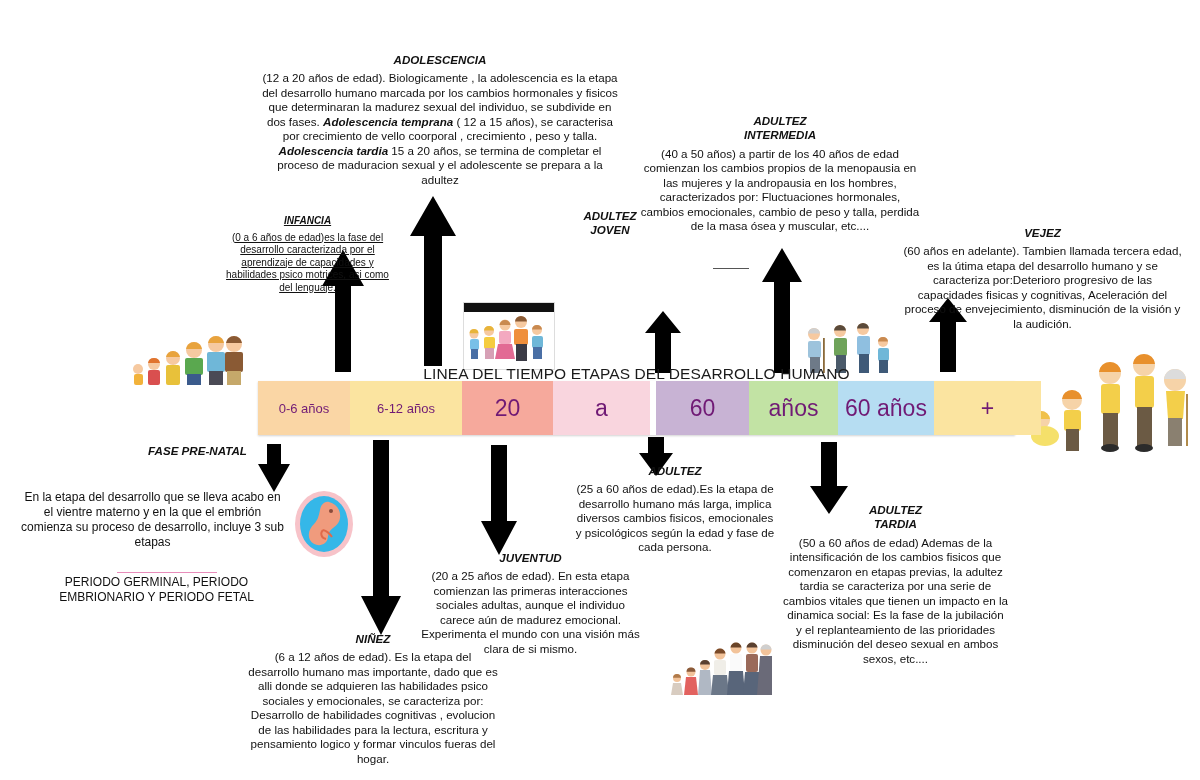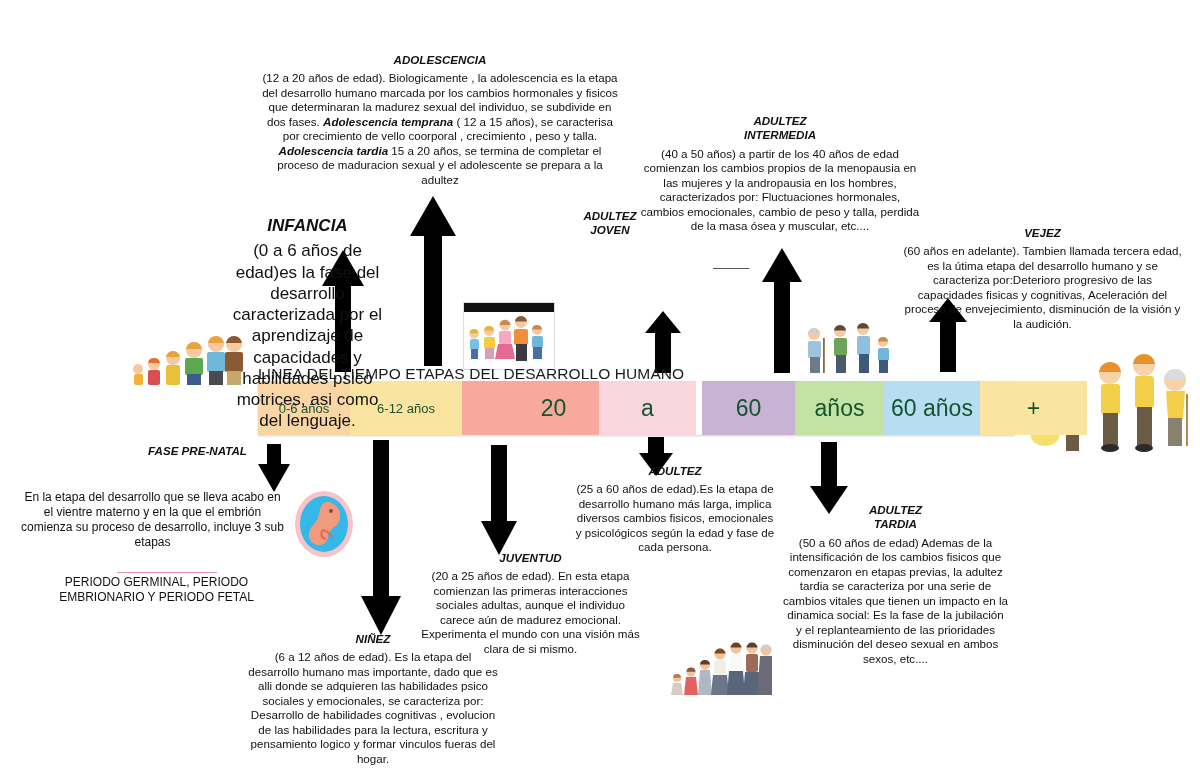--- a/index.html
+++ b/index.html
@@ -13,28 +13,28 @@
   .tbox .body{display:block;}
   .tbox .body b{font-weight:bold;font-style:italic;}
 
   
   #timeline-bar{
     position:absolute;left:258px;top:381px;width:757px;height:54px;
     display:flex;box-shadow:0 1px 2px rgba(0,0,0,.18);
   }
   .tl-cell{
     flex:0 0 auto;display:flex;align-items:center;justify-content:center;
-    height:100%;color:#14532d;
+    height:100%;color:#701a75;
   }
   .tl-cell.small{font-size:13px;}
   .tl-cell.big{font-size:23px;}
 
   #timeline-title{
     position:absolute;left:258px;top:365px;width:757px;
-    font-size:15.5px;color:#1b1b1b;letter-spacing:.1px;
+    text-align:center;font-size:15.5px;color:#1b1b1b;letter-spacing:.1px;
   }
 
   
   .arrow{position:absolute;}
   .arrow svg{display:block;}
 
   
   .hline{position:absolute;height:1px;background:#555;}
 
   
@@ -252,21 +252,21 @@
 </div>
 
 <div id="timeline-title">LINEA DEL TIEMPO ETAPAS DEL DESARROLLO HUMANO</div>
 <div id="timeline-bar">
     <div class="tl-cell small" style="background: rgb(250, 214, 165); width: 92px;">
       <span>0-6 años</span>
     </div>
     <div class="tl-cell small" style="background: rgb(251, 228, 160); width: 112px;">
       <span>6-12 años</span>
     </div>
-    <div class="tl-cell big" style="background: rgb(246, 169, 156); width: 91px; padding-left: 46px;">
+    <div class="tl-cell big" style="background: rgb(246, 169, 156); width: 91px;">
       <span>20</span>
     </div>
     <div class="tl-cell big" style="background: rgb(249, 213, 222); width: 97px;">
       <span>a</span>
     </div>
     <div class="tl-cell big" style="background: rgb(200, 179, 212); width: 93px; margin-left: 6px;">
       <span>60</span>
     </div>
     <div class="tl-cell big" style="background: rgb(194, 227, 164); width: 89px;">
       <span>años</span>
@@ -277,21 +277,21 @@
     <div class="tl-cell big" style="background: rgb(251, 228, 160); width: 107px;">
       <span>+</span>
     </div>
   </div>
 
 <div class="tbox" style="left:258px;top:53px;width:364px;font-size:11.6px;">
   <span class="ttl">ADOLESCENCIA</span>
   <span class="body"><span>(12  a 20 años de edad). Biologicamente , la adolescencia es la etapa del desarrollo humano marcada por los cambios hormonales y fisicos que determinaran la madurez sexual del individuo, se subdivide en dos fases. </span><b>Adolescencia temprana</b><span> ( 12 a 15 años), se caracterisa por crecimiento de vello coorporal , crecimiento , peso y talla. </span><b>Adolescencia tardia</b><span>  15 a 20 años, se termina de completar el proceso de maduracion sexual y el adolescente se prepara a la adultez</span></span>
 </div>
 
-<div class="tbox" style="left:225px;top:215px;width:165px;font-size:17px;">
+<div class="tbox" style="left:225px;top:215px;width:165px;font-size:10px;text-decoration:underline;">
   <span class="ttl">INFANCIA</span>
   <span class="body">(0 a 6 años de edad)es la fase del desarrollo caracterizada por el aprendizaje de capacidades y habilidades psico motrices, asi como del lenguaje.</span>
 </div>
 
 <div class="tbox" style="left:500px;top:209px;width:220px;font-size:11.6px;">
   <span class="ttl" style="white-space:pre-line;">ADULTEZ
 JOVEN</span>
 </div>
 
 <div class="tbox" style="left:640px;top:114px;width:280px;font-size:11.6px;">

